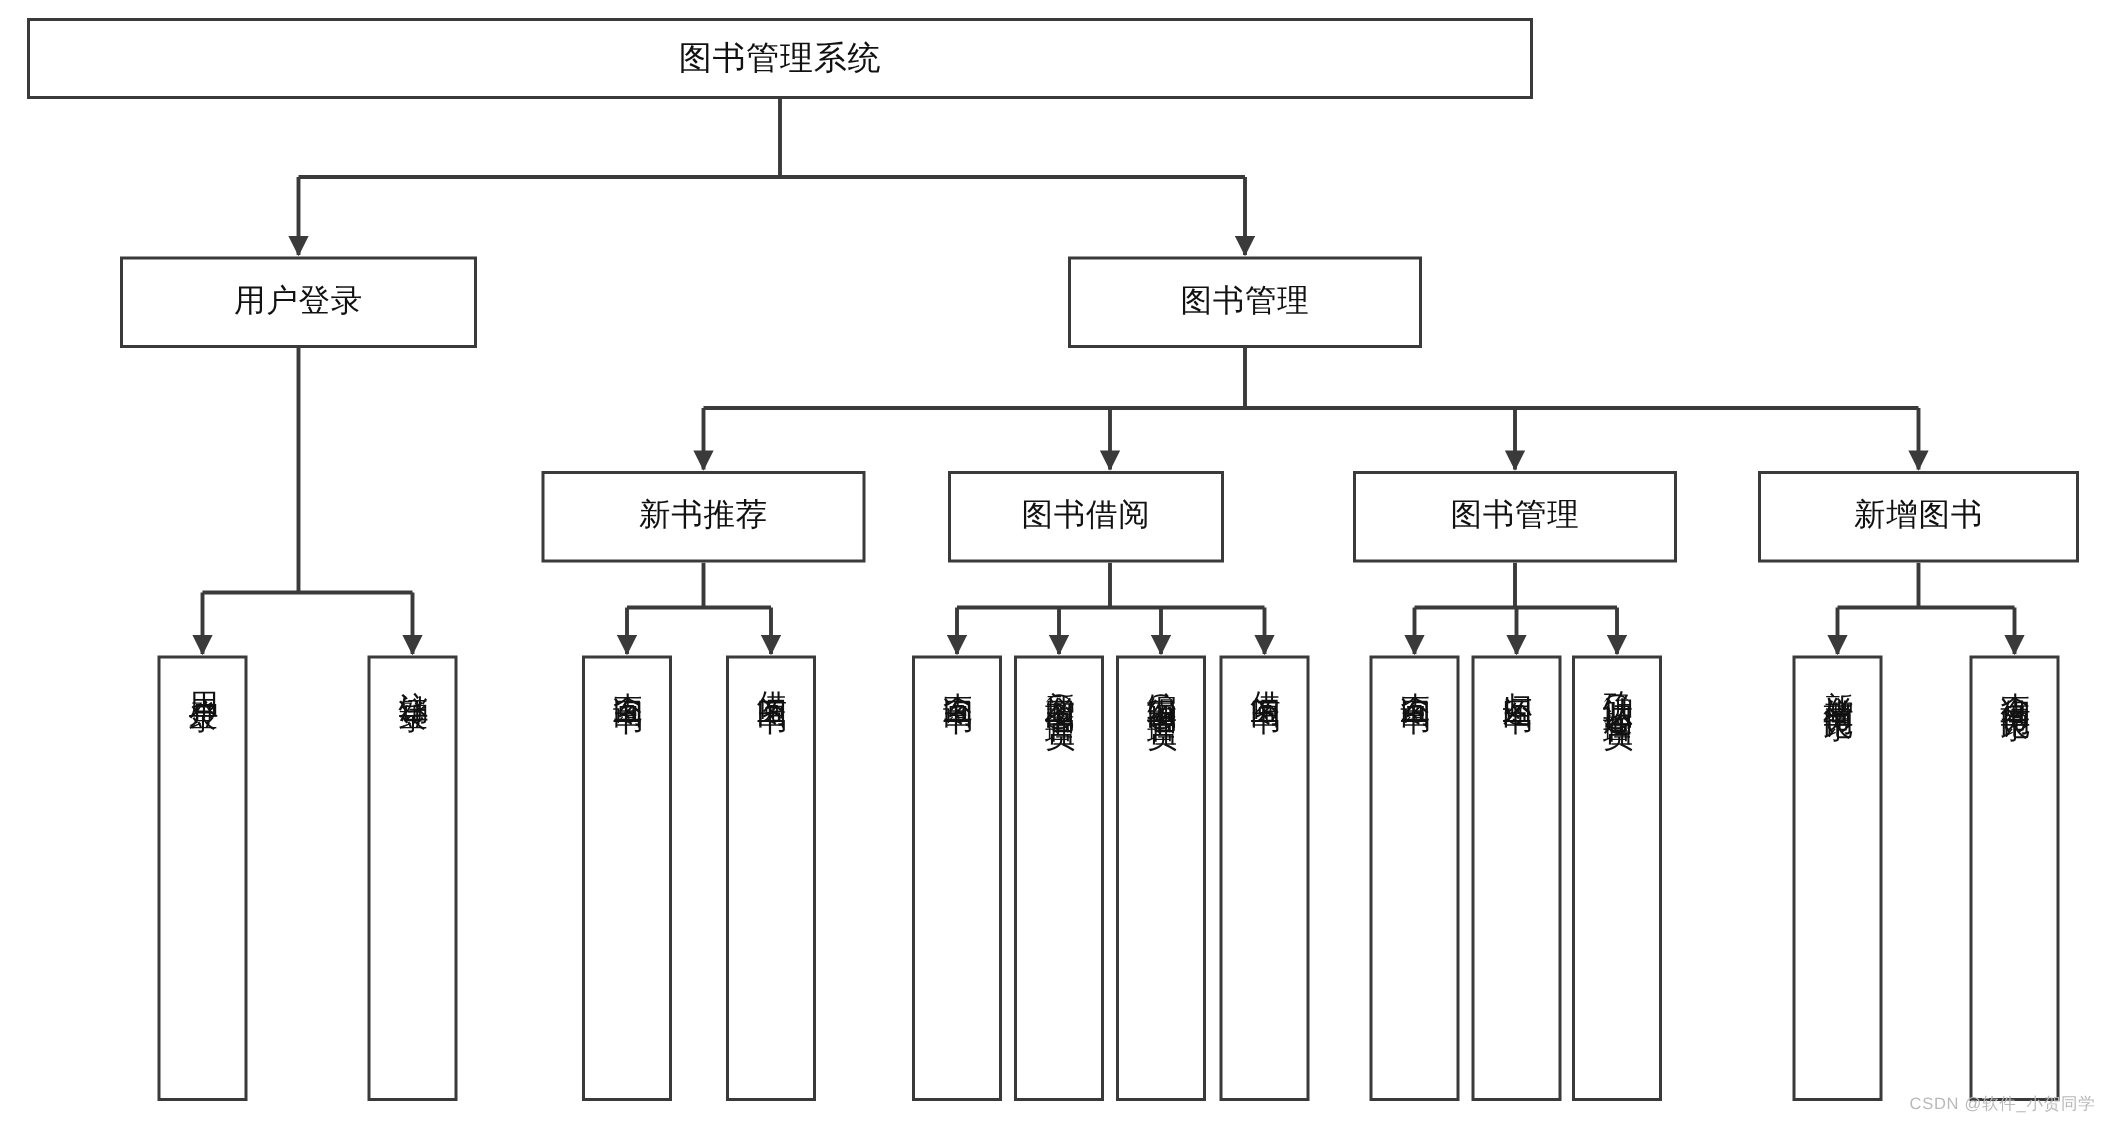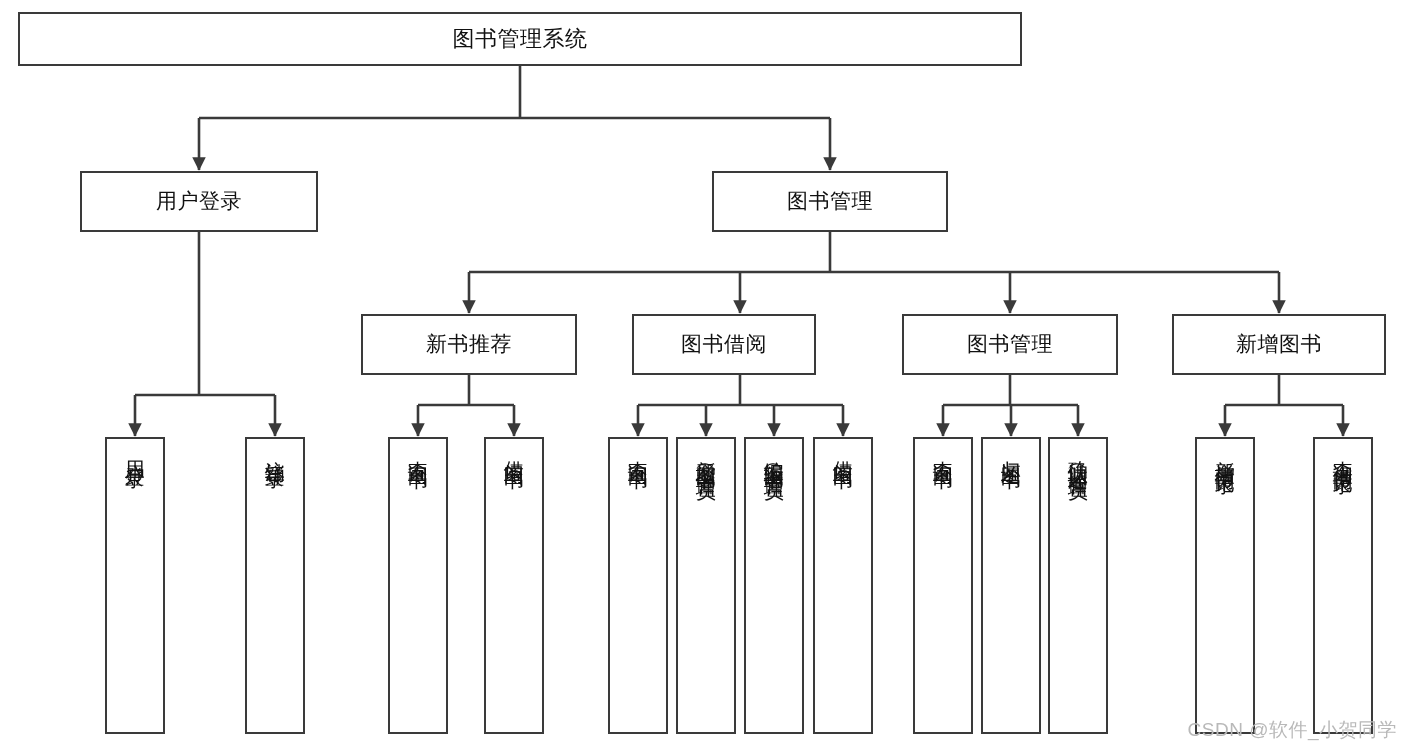--- a/index.html
+++ b/index.html
@@ -59,21 +59,21 @@
     text-orientation: upright;
     font-size: 20px;
     line-height: 1.32;
     letter-spacing: 3px;
     white-space: nowrap;
   }
   #watermark {
     position: absolute;
     right: 8px;
     bottom: 4px;
-    font-size: 19px;
+    font-size: 11px;
     color: #b9b9b9;
     letter-spacing: 0.5px;
     z-index: 5;
     white-space: nowrap;
   }
 </style>
 </head>
 <body>
 
 <div id="canvas">

